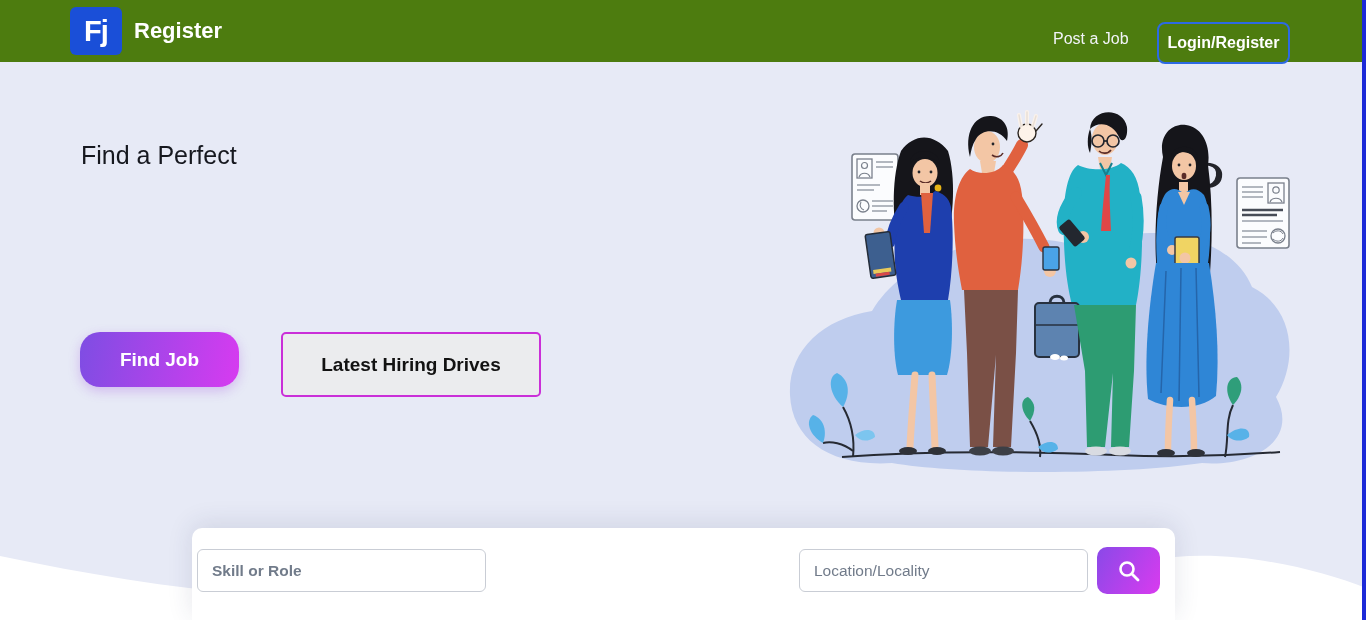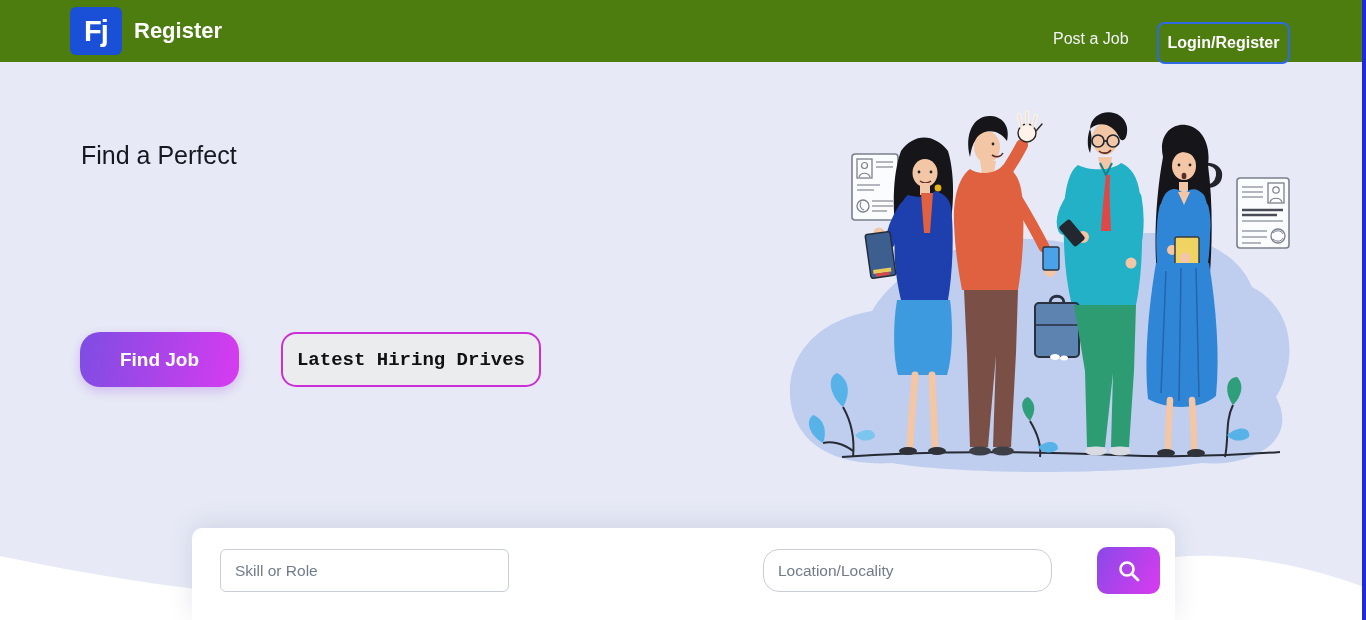--- a/index.html
+++ b/index.html
@@ -48,45 +48,45 @@
   }
   .btn-primary {
     position:absolute; left:80px; top:332px; width:159px; height:55px; z-index:5;
     border:none; border-radius:20px; cursor:pointer;
     background:linear-gradient(100deg,#7e4de3 0%,#d73bf0 100%);
     color:#ffffff; font-size:19px; font-weight:700;
     box-shadow:0 4px 12px rgba(150,60,220,.28);
     font-family:"Liberation Sans", sans-serif;
   }
   .btn-secondary {
-    position:absolute; left:281px; top:332px; width:260px; height:55px; z-index:5;
-    background:#ebecee; border:2px solid #ca2fd8; border-radius:15px; cursor:pointer;
+    position:absolute; left:281px; top:332px; width:260px; height:65px; z-index:5;
+    background:#ebecee; border:2px solid #ca2fd8; border-radius:5px; cursor:pointer;
     color:#121212; font-size:19px; font-weight:700; box-sizing:border-box;
-    font-family:Liberation Mono, monospace;
+    font-family:Liberation Sans, sans-serif;
   }
 
   
   .illus { position:absolute; left:780px; top:95px; width:540px; height:385px; z-index:4; }
 
   
   .search-card {
     position:absolute; left:192px; top:528px; width:983px; height:92px; z-index:20;
     background:#ffffff; border-radius:10px 10px 0 0;
     box-shadow:0 -4px 26px rgba(40,50,90,.12);
   }
   .search-input {
     position:absolute; top:21px; height:43px; width:289px; box-sizing:border-box;
     border:1px solid #c9cdd5; border-radius:6px; padding:0 14px;
     font-size:15.5px; color:#333; background:#fff;
     font-family:"Liberation Sans", sans-serif;
   }
   .search-input::placeholder { color:#717b8a; }
-  .in-skill    { left:28px;  }
+  .in-skill    { left:5px;font-weight:bold;  }
   .in-company  { left:310px; }
-  .in-location { left:571px;border-radius:16px; }
+  .in-location { left:607px; }
   .search-btn {
     position:absolute; left:905px; top:19px; width:63px; height:47px;
     border:none; border-radius:10px; cursor:pointer;
     background:linear-gradient(120deg,#8a49e8 0%,#d93bef 100%);
     display:flex; align-items:center; justify-content:center;
   }
 
   
   .right-stripe { position:absolute; right:0; top:0; width:4px; height:620px; background:#1c2ad8; z-index:50; }
 </style>

